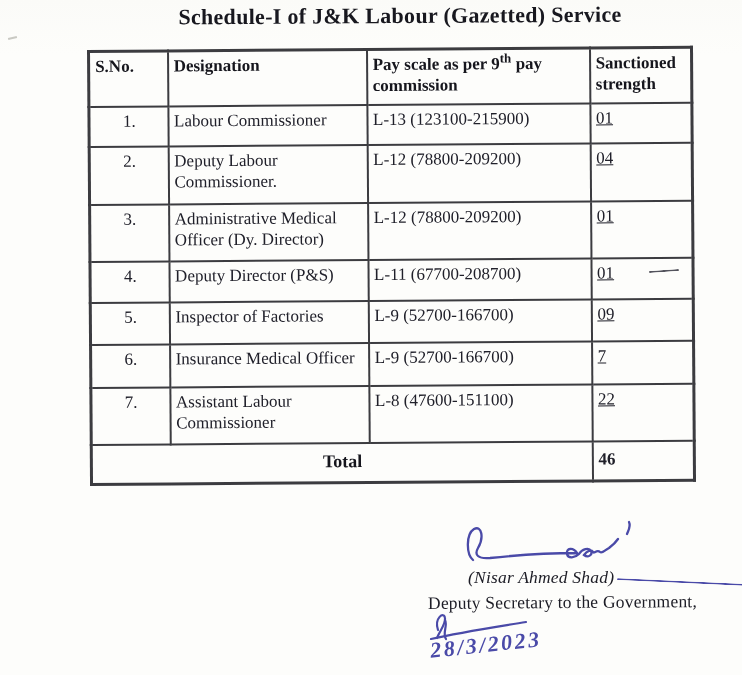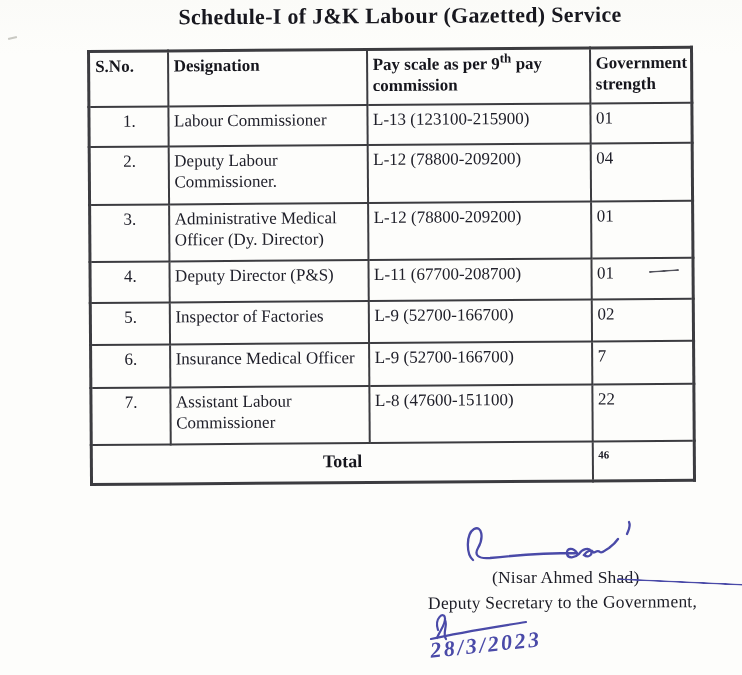--- a/index.html
+++ b/index.html
@@ -32,53 +32,53 @@
   }
   table.schedule{border-width:3px;}
   table.schedule th, table.schedule td{
     vertical-align:top;padding:3px 4px 2px 5px;line-height:1.25;
     overflow:hidden;
   }
   th{font-weight:bold;text-align:left;font-size:17px;color:#16161d;}
   th.col-pay sup{font-size:13px;line-height:0;}
   td.sno{text-align:center;padding-top:5px;}
   td.pay{padding-left:4px;padding-top:5px;}
-  td.strength{padding-left:3px;padding-top:6px;}
+  td.strength{padding-left:3px;padding-top:6px;text-decoration:underline;}
   td.desig{padding-top:5px;}
   tr.hdr{height:55px;}
   tr.r1{height:40px;}
   tr.r2{height:58px;}
   tr.r3{height:57px;}
   tr.r4{height:41px;}
   tr.r5{height:42px;}
   tr.r6{height:43px;}
   tr.r7{height:57px;}
   tr.total-row{height:40px;}
   tr.total-row td.total-label{
     text-align:center;font-weight:bold;font-size:18px;padding-top:6px;color:#15151c;
   }
   tr.total-row td.total-value{
-    font-weight:bold;font-size:11px;padding-top:6px;
+    font-weight:bold;font-size:17px;padding-top:6px;
   }
 
   
   .mark-topleft{
     position:absolute;left:8px;top:37px;width:9px;height:0;
     border-top:2px solid #c9c9c3;transform:rotate(-14deg);
   }
   .mark-row4{
     position:absolute;left:649px;top:270px;width:30px;height:0;
     border-top:2px solid #53535c;transform:rotate(-4deg);border-radius:2px;
   }
 
   
   .sig-svg{position:absolute;left:463px;top:518px;width:178px;height:54px;}
   .sig-name{
-    position:absolute;left:492px;top:567px;
-    font-size:17.5px;color:#1d1d26;letter-spacing:.2px;
+    position:absolute;left:468px;top:567px;
+    font-size:17.5px;color:#1d1d26;letter-spacing:.2px;font-style:italic;
   }
   .sig-underline{
     position:absolute;left:617px;top:581px;width:128px;height:0;
     border-top:2.5px solid #4a4aa8;transform:rotate(2.6deg);border-radius:2px;
   }
   .sig-title{
     position:absolute;left:428px;top:592px;
     font-size:17.5px;color:#1d1d26;letter-spacing:.2px;
     transform:rotate(-0.4deg);
   }
@@ -105,21 +105,21 @@
       <col style="width:79px">
         <col style="width:199px">
         <col style="width:223px">
         <col style="width:102px">
     </colgroup>
     <thead>
       <tr class="hdr">
         <th class="col-sno">S.No.</th>
         <th class="col-desig">Designation</th>
         <th class="col-pay"><span>Pay scale as per 9</span><sup>th</sup><span> pay commission</span></th>
-        <th class="col-strength">Government strength</th>
+        <th class="col-strength">Sanctioned strength</th>
       </tr>
     </thead>
     <tbody>
       <tr class="r1">
         <td class="sno">1.</td>
         <td class="desig">Labour Commissioner</td>
         <td class="pay">L-13 (123100-215900)</td>
         <td class="strength">01</td>
       </tr>
       <tr class="r2">
@@ -137,21 +137,21 @@
       <tr class="r4">
         <td class="sno">4.</td>
         <td class="desig">Deputy Director (P&amp;S)</td>
         <td class="pay">L-11 (67700-208700)</td>
         <td class="strength">01</td>
       </tr>
       <tr class="r5">
         <td class="sno">5.</td>
         <td class="desig">Inspector of Factories</td>
         <td class="pay">L-9 (52700-166700)</td>
-        <td class="strength">02</td>
+        <td class="strength">09</td>
       </tr>
       <tr class="r6">
         <td class="sno">6.</td>
         <td class="desig">Insurance Medical Officer</td>
         <td class="pay">L-9 (52700-166700)</td>
         <td class="strength">7</td>
       </tr>
       <tr class="r7">
         <td class="sno">7.</td>
         <td class="desig">Assistant Labour Commissioner</td>

